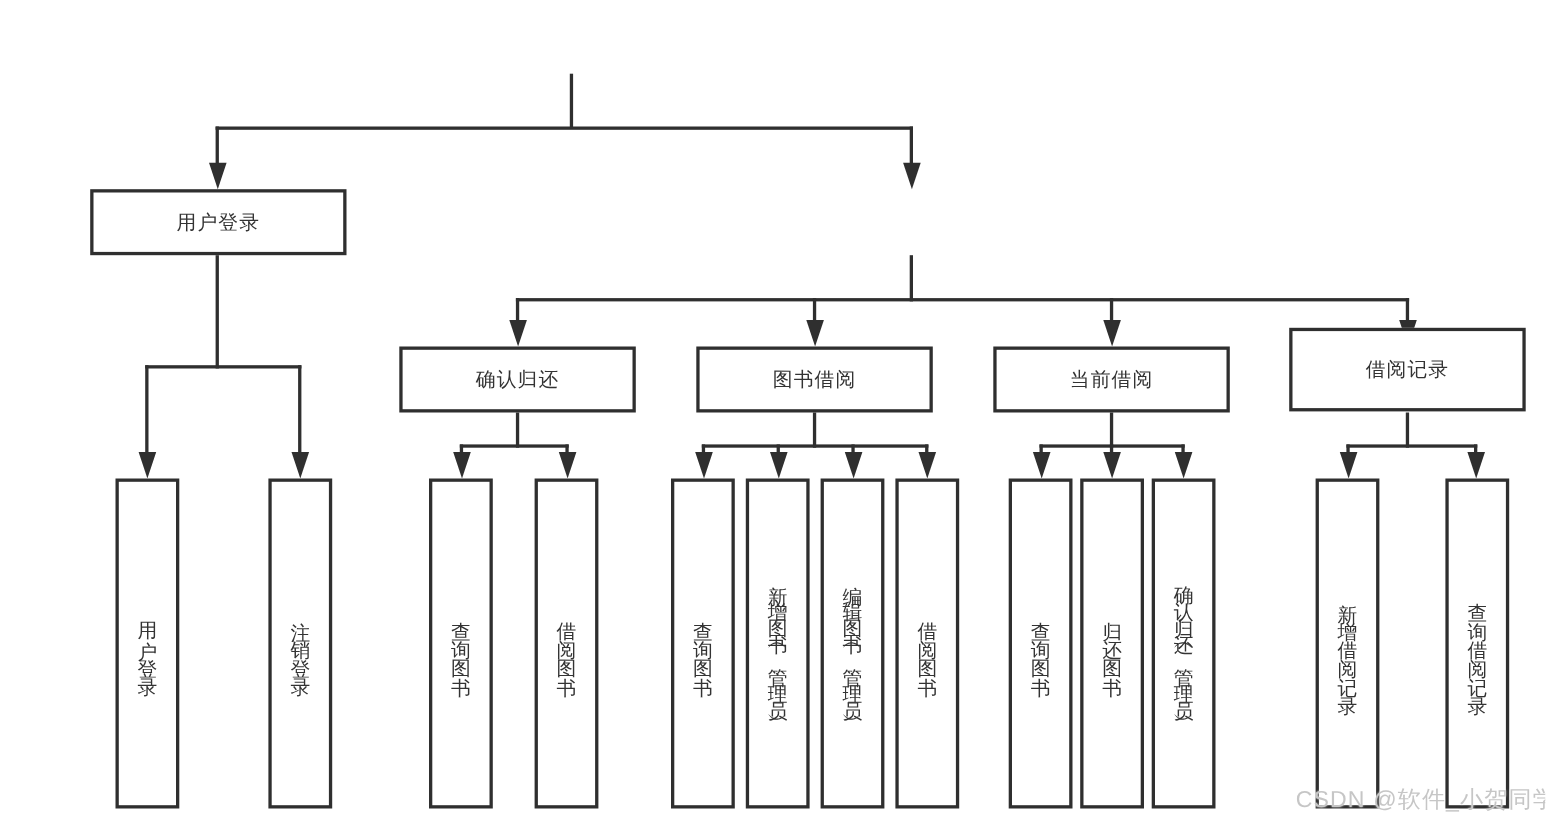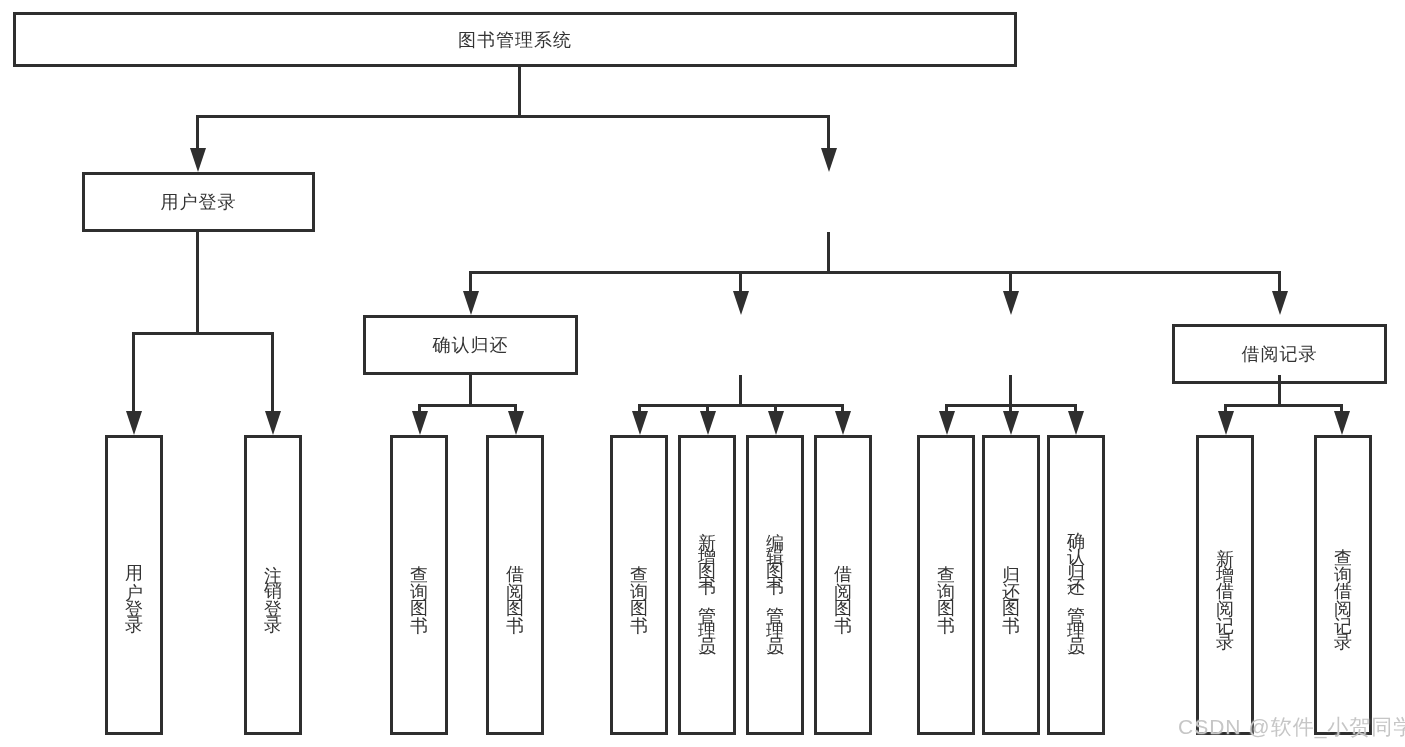--- a/index.html
+++ b/index.html
@@ -64,23 +64,20 @@
     text-shadow:0 0 2px #ffffff;
     z-index:5;
     white-space:nowrap;
   }
 </style>
 </head>
 <body>
 
 <div id="canvas">
 
-  <div class="box h" style="left:13px;top:12px;width:1004px;height:55px">
-    <span>图书管理系统</span>
-  </div>
 
   <div class="vl" style="left:518px;top:67px;height:50px"></div>
   <div class="hl" style="left:196px;top:115px;width:634px"></div>
   <div class="vl" style="left:196px;top:115px;height:35px"></div>
   <div class="ar" style="left:190px;top:148px"></div>
   <div class="vl" style="left:827px;top:115px;height:35px"></div>
   <div class="ar" style="left:821px;top:148px"></div>
 
   <div class="box h" style="left:82px;top:172px;width:233px;height:60px">
     <span>用户登录</span>
@@ -107,21 +104,27 @@
   <div class="vl" style="left:739px;top:271px;height:22px"></div>
   <div class="ar" style="left:733px;top:291px"></div>
   <div class="vl" style="left:1009px;top:271px;height:22px"></div>
   <div class="ar" style="left:1003px;top:291px"></div>
   <div class="vl" style="left:1278px;top:271px;height:22px"></div>
   <div class="ar" style="left:1272px;top:291px"></div>
 
   <div class="box h" style="left:363px;top:315px;width:215px;height:60px">
     <span>确认归还</span>
   </div>
-  <div class="box h" style="left:1172px;top:324px;width:215px;height:60px">
+  <div class="box h" style="left:633px;top:315px;width:215px;height:60px">
+    <span>图书借阅</span>
+  </div>
+  <div class="box h" style="left:903px;top:315px;width:215px;height:60px">
+    <span>当前借阅</span>
+  </div>
+  <div class="box h" style="left:1172px;top:298px;width:215px;height:76px">
     <span>借阅记录</span>
   </div>
 
   <div class="vl" style="left:469px;top:375px;height:32px"></div>
   <div class="hl" style="left:418px;top:404px;width:99px"></div>
   <div class="vl" style="left:418px;top:404px;height:10px"></div>
   <div class="ar" style="left:412px;top:411px"></div>
   <div class="vl" style="left:514px;top:404px;height:10px"></div>
   <div class="ar" style="left:508px;top:411px"></div>
 

